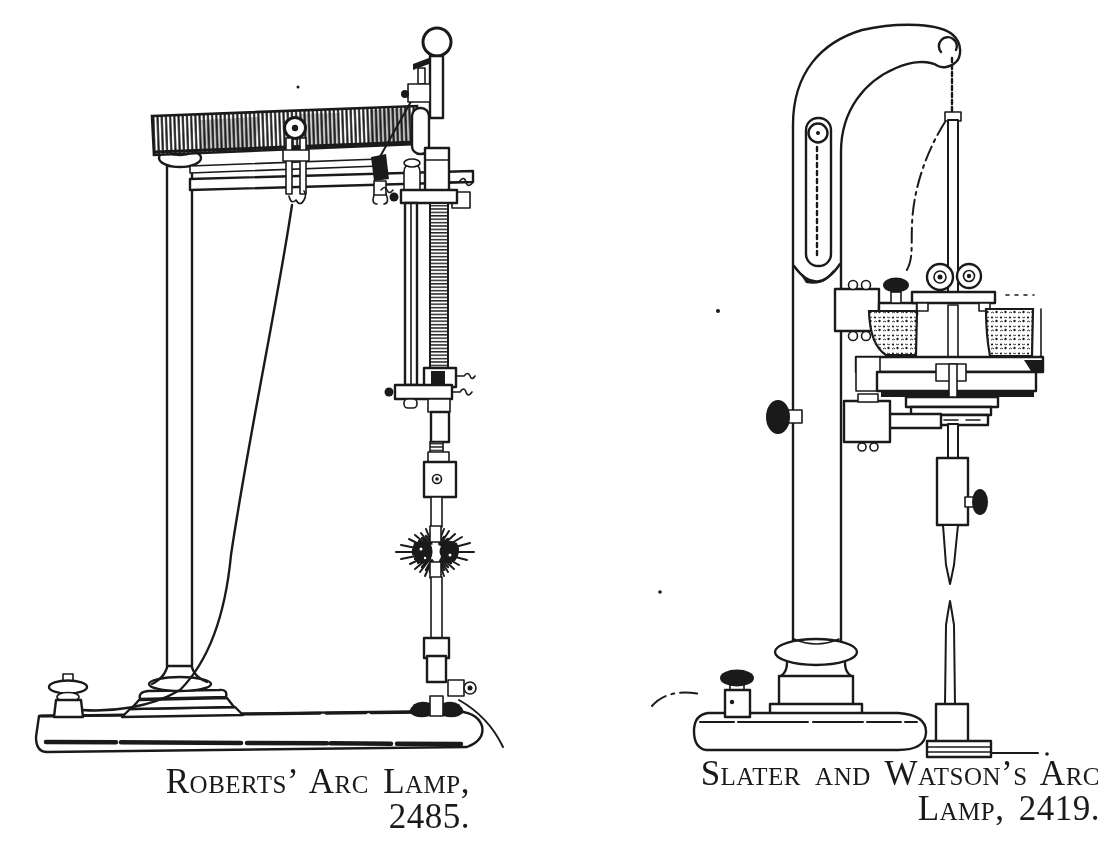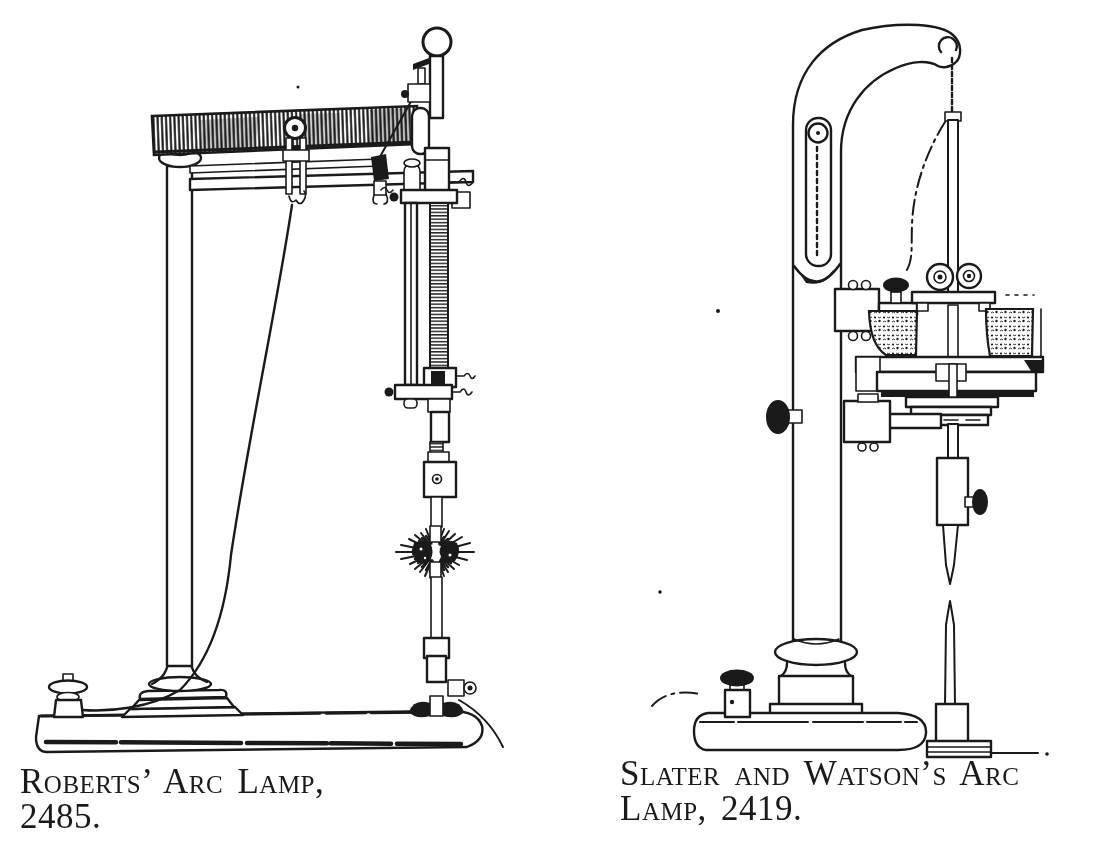--- a/index.html
+++ b/index.html
@@ -4,21 +4,21 @@
 <style>
   :root{ --ink:#1a1a1a; --paper:#ffffff; }
   html,body{margin:0;padding:0;}
   body{width:1110px;height:852px;background:var(--paper);overflow:hidden;position:relative;
        font-family:"Liberation Serif","DejaVu Serif",serif;color:var(--ink);}
   .page{position:absolute;inset:0;background:var(--paper);}
   figure{position:absolute;margin:0;top:0;}
   #fig-left{left:0;width:540;height:852px;}
   #fig-right{left:635px;width:475px;height:852px;}
   figure svg{position:absolute;left:0;top:0;}
-  figcaption{position:absolute;text-align:left;font-variant:small-caps;
+  figcaption{position:absolute;text-align:right;font-variant:small-caps;
              font-size:35px;line-height:35px;letter-spacing:.5px;word-spacing:5px;}
   #fig-left figcaption{left:20px;top:764px;width:450px;}
   #fig-right figcaption{left:-15px;top:756px;width:480px;}
   .cap-line{display:block;}
   
   .s{stroke:var(--ink);fill:none;stroke-width:2.4;stroke-linecap:round;stroke-linejoin:round;}
   .sw{stroke:var(--ink);fill:var(--paper);stroke-width:2.4;stroke-linejoin:round;}
   .f{fill:var(--ink);stroke:none;}
   .t1{stroke-width:1.6;} .t2{stroke-width:2;} .t3{stroke-width:3;} .t45{stroke-width:4.5;}
   .pw{fill:var(--paper);} .pk{fill:var(--ink);} .psq{stroke:var(--ink);stroke-width:.9;fill:none;}

